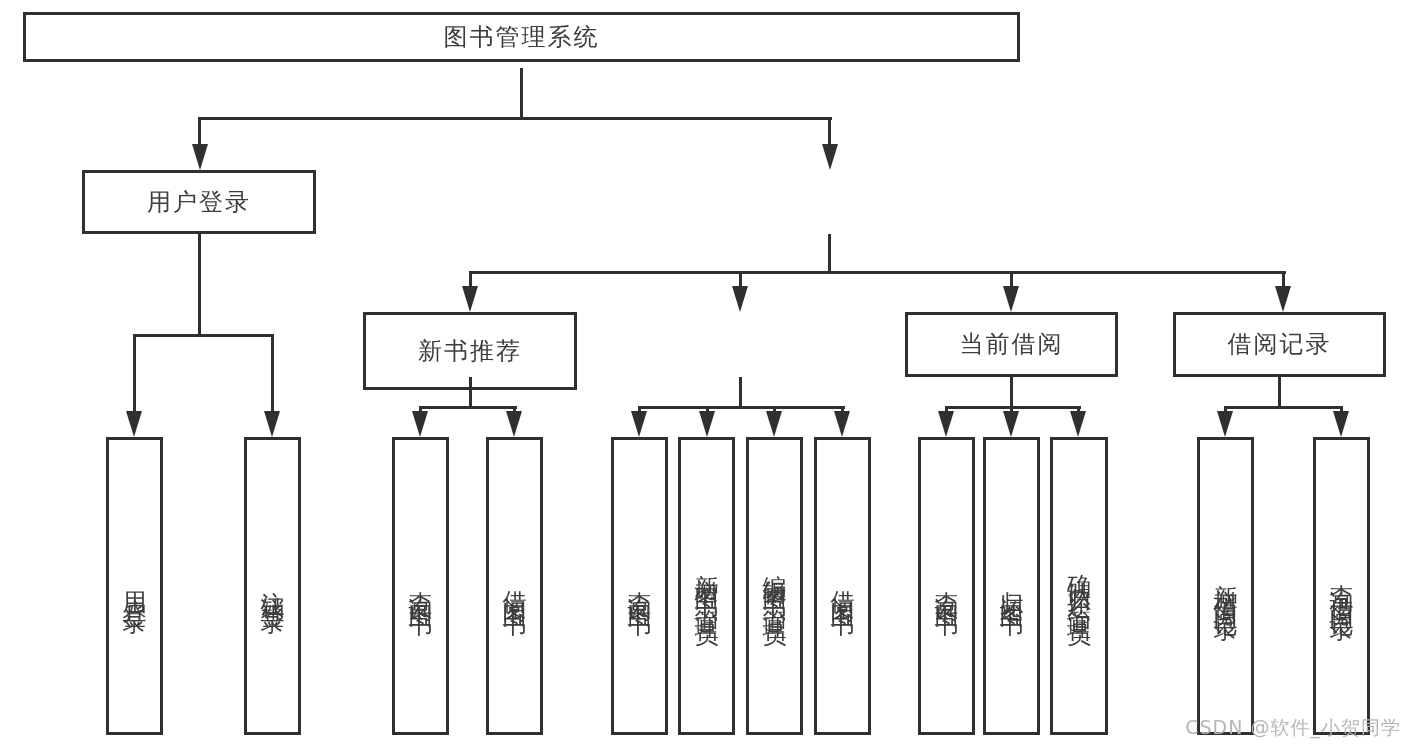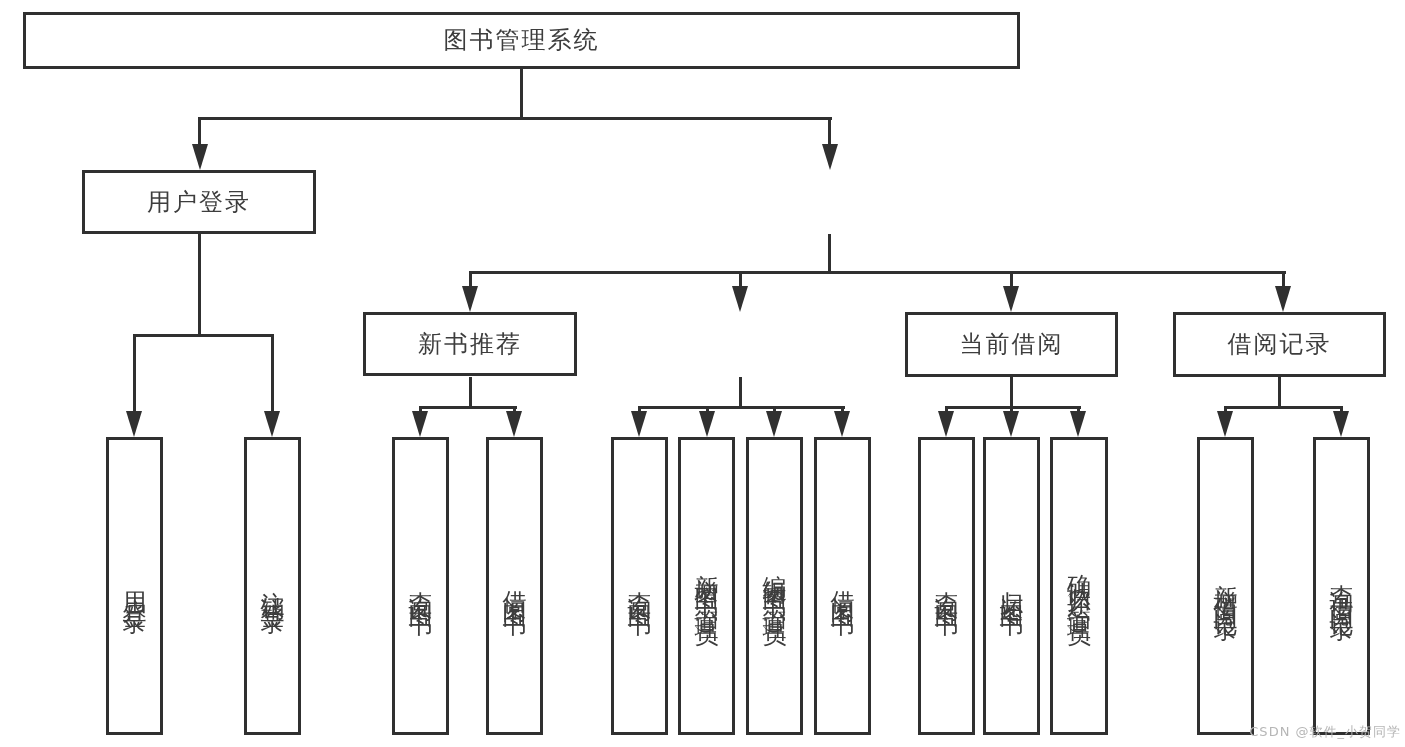--- a/index.html
+++ b/index.html
@@ -54,31 +54,31 @@
     width:0;height:0;
     border-left:8px solid transparent;
     border-right:8px solid transparent;
     border-top:26px solid var(--line);
   }
   
   .watermark{
     position:absolute;
     right:4px;bottom:6px;
     color:var(--wm);
-    font-size:13px;
+    font-size:19px;
     letter-spacing:1px;
     z-index:5;
   }
 </style>
 </head>
 <body>
 
 <div class="stage">
 
-  <div class="node" style="left:23px;top:12px;width:997px;height:57px;">图书管理系统</div>
+  <div class="node" style="left:23px;top:12px;width:997px;height:50px;">图书管理系统</div>
 
   <div class="vline" style="left:520px;top:68px;height:52px;"></div>
   <div class="hline" style="left:198px;top:117px;width:634px;"></div>
   <div class="vline" style="left:198px;top:117px;height:30px;"></div>
   <div class="arrow" style="left:192px;top:144px;"></div>
   <div class="vline" style="left:828px;top:117px;height:30px;"></div>
   <div class="arrow" style="left:822px;top:144px;"></div>
 
   <div class="node" style="left:82px;top:170px;width:234px;height:64px;">用户登录</div>
 
@@ -93,21 +93,21 @@
   <div class="hline" style="left:469px;top:271px;width:817px;"></div>
   <div class="vline" style="left:469px;top:271px;height:22px;"></div>
   <div class="arrow" style="left:462px;top:286px;"></div>
   <div class="vline" style="left:739px;top:271px;height:22px;"></div>
   <div class="arrow" style="left:732px;top:286px;"></div>
   <div class="vline" style="left:1010px;top:271px;height:22px;"></div>
   <div class="arrow" style="left:1003px;top:286px;"></div>
   <div class="vline" style="left:1282px;top:271px;height:22px;"></div>
   <div class="arrow" style="left:1275px;top:286px;"></div>
 
-  <div class="node" style="left:363px;top:312px;width:214px;height:64px;">新书推荐</div>
+  <div class="node" style="left:363px;top:312px;width:214px;height:78px;">新书推荐</div>
   <div class="node" style="left:1173px;top:312px;width:213px;height:65px;">借阅记录</div>
   <div class="node" style="left:905px;top:312px;width:213px;height:65px;">当前借阅</div>
 
   <div class="vline" style="left:469px;top:377px;height:31px;"></div>
   <div class="hline" style="left:419px;top:406px;width:98px;"></div>
   <div class="vline" style="left:419px;top:406px;height:12px;"></div>
   <div class="arrow" style="left:412px;top:411px;"></div>
   <div class="vline" style="left:513px;top:406px;height:12px;"></div>
   <div class="arrow" style="left:506px;top:411px;"></div>
 

